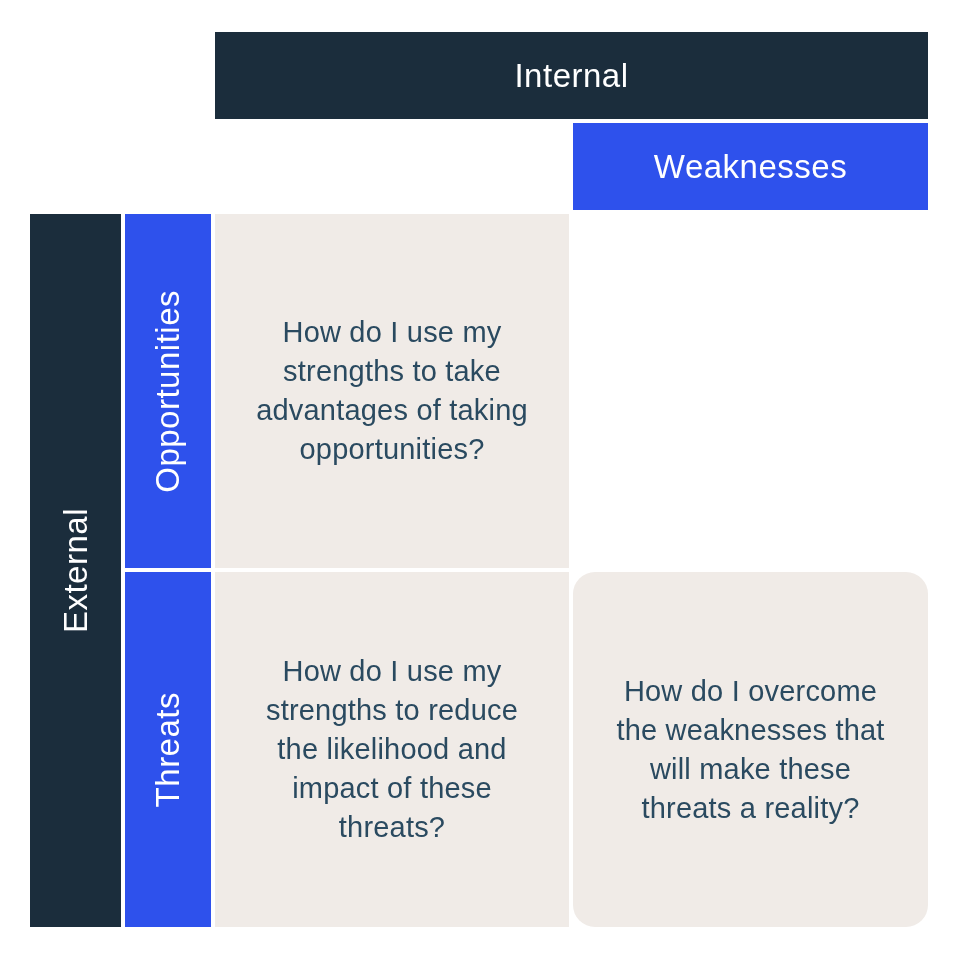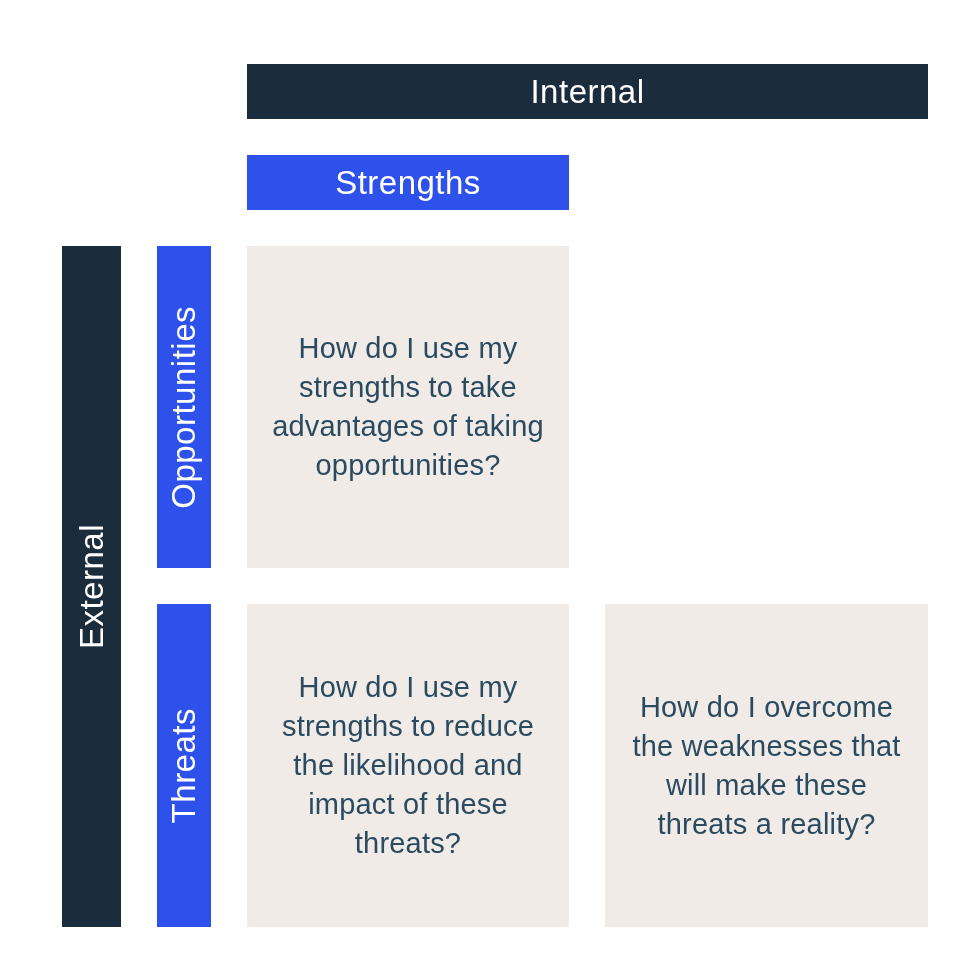--- a/index.html
+++ b/index.html
@@ -3,21 +3,21 @@
 <meta charset="utf-8">
 <style>
   :root {
     --dark-navy: #1b2d3c;
     --blue: #2e51ec;
     --cell-bg: #f0ebe7;
     --cell-text: #2a4a60;
     --header-text: #ffffff;
     --page-bg: #ffffff;
   }
-  * { margin: 16px; padding: 0; box-sizing: border-box; }
+  * { margin: 0; padding: 0; box-sizing: border-box; }
   html, body {
     width: 960px; height: 960px;
     background: var(--page-bg);
     font-family: "Liberation Sans", "DejaVu Sans", sans-serif;
     overflow: hidden;
   }
   .matrix {
     position: absolute;
     left: 30px; top: 32px;
     display: grid;
@@ -49,44 +49,44 @@
   }
   .cell {
     background: var(--cell-bg);
     display: flex;
     align-items: center;
     justify-content: center;
   }
   .cell-so { grid-column: 3; grid-row: 3; }
   .cell-wo { grid-column: 4; grid-row: 3; }
   .cell-st { grid-column: 3; grid-row: 4; }
-  .cell-wt { grid-column: 4; grid-row: 4; }
+  .cell-wt { grid-column: 4; grid-row: 4; border-radius: 22px; }
   .cell p {
     max-width: 290px;
     text-align: center;
     color: var(--cell-text);
     font-size: 29px;
     line-height: 39px;
     letter-spacing: 0.2px;
     font-weight: 500;
   }
 </style>
 </head>
 <body>
 
 <div class="matrix">
 
   <div class="hdr dark internal-hdr">
     <span>Internal</span>
   </div>
 
-  <div class="hdr blue strengths-hdr">
-    <span>Strengths</span>
+
+  <div class="hdr blue weaknesses-hdr">
+    <span>Weaknesses</span>
   </div>
-
 
   <div class="hdr dark vertical external-hdr">
     <span>External</span>
   </div>
 
   <div class="hdr blue vertical opportunities-hdr">
     <span>Opportunities</span>
   </div>
 
   <div class="hdr blue vertical threats-hdr">

